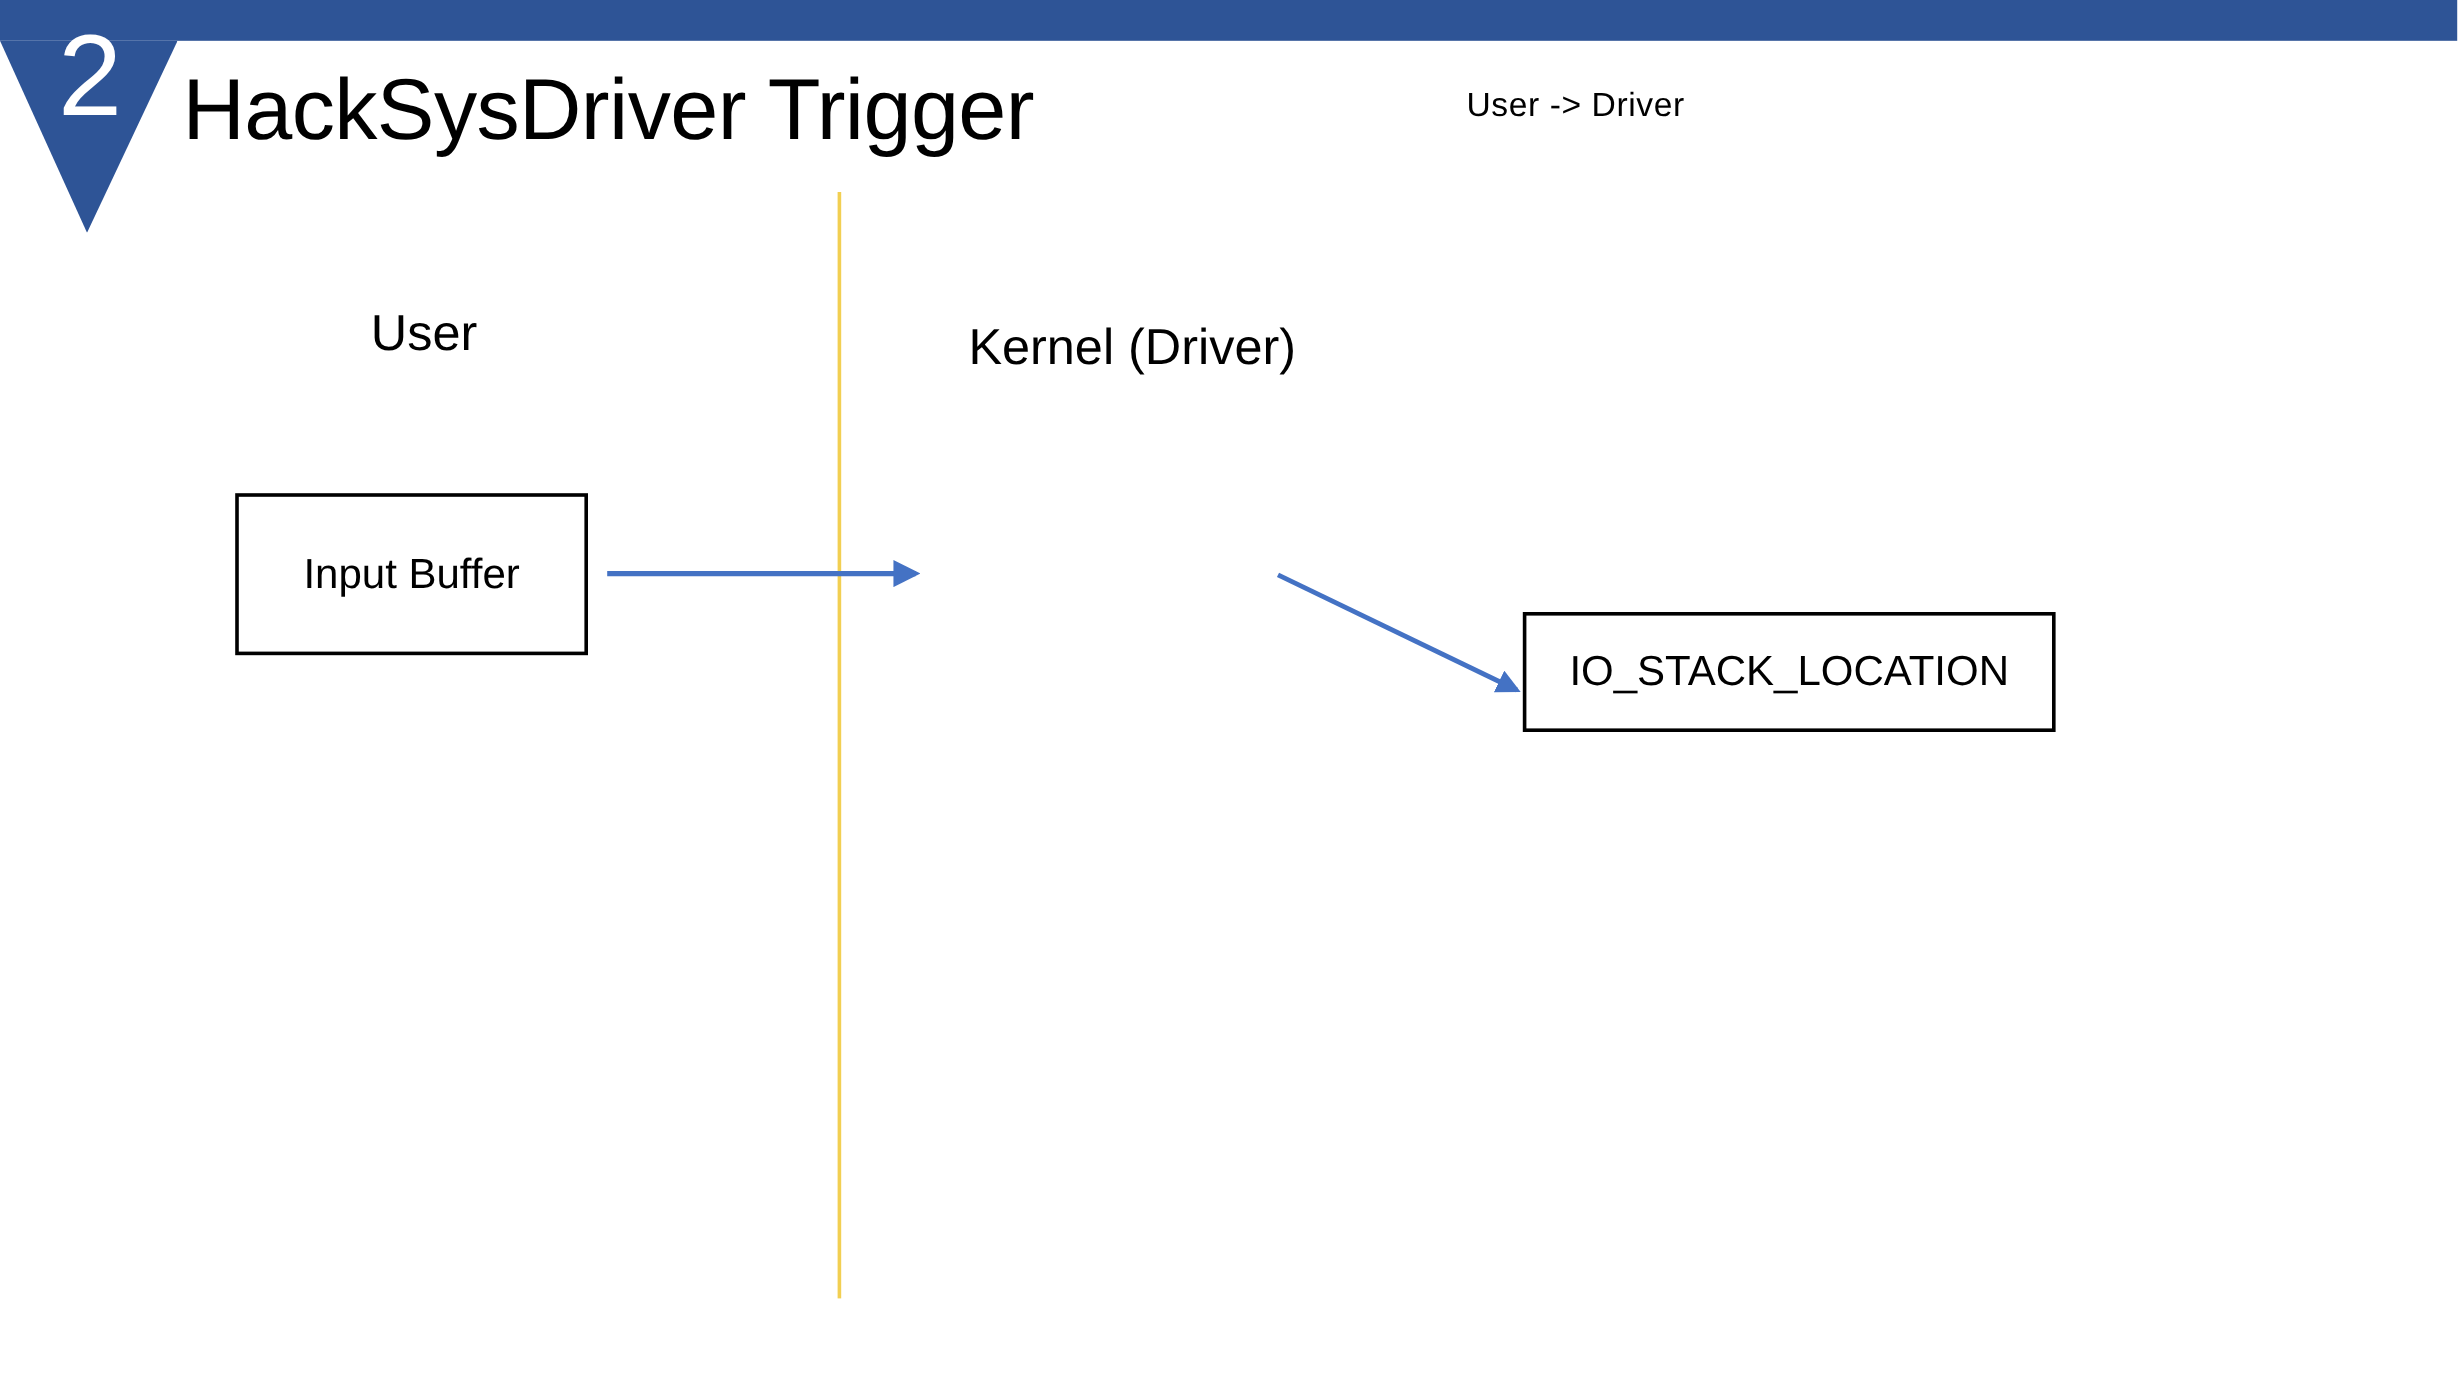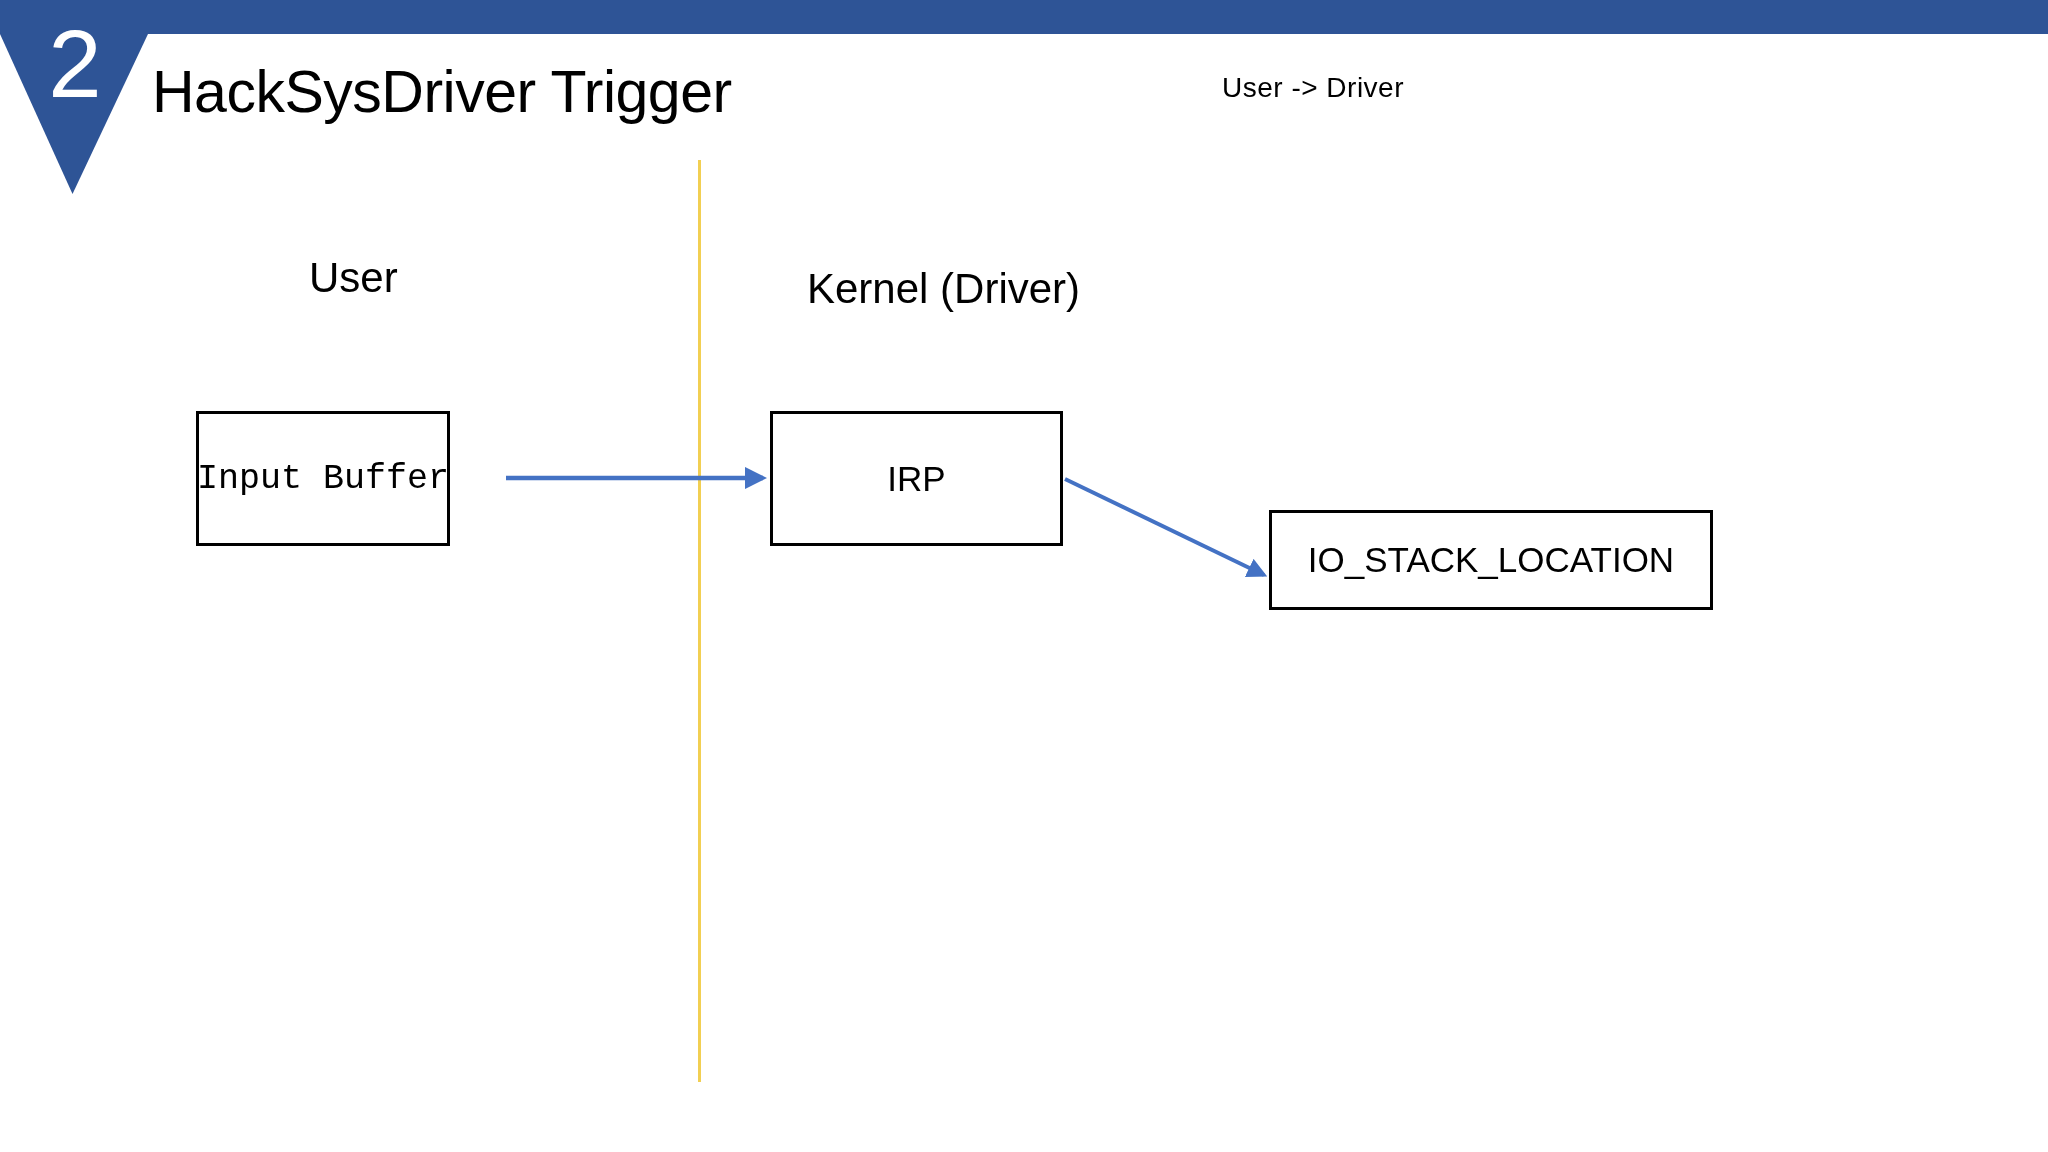--- a/index.html
+++ b/index.html
@@ -47,21 +47,21 @@
     color: #FFFFFF;
     font-weight: 400;
     letter-spacing: -2px;
   }
 
   
   #slide-title {
     position: absolute;
     left: 152px;
     top: 52px;
-    font-size: 59px;
+    font-size: 72px;
     line-height: 80px;
     font-weight: 400;
     letter-spacing: -0.5px;
     white-space: nowrap;
     color: #000000;
   }
   #subtitle {
     position: absolute;
     left: 1222px;
     top: 62px;
@@ -103,21 +103,21 @@
     display: flex;
     align-items: center;
     justify-content: center;
   }
   .node-label {
     font-size: 35px;
     line-height: 42px;
     white-space: nowrap;
     color: #000000;
   }
-  #box-input-buffer { left: 196px; top: 411px; width: 254px; height: 135px; font-family: Liberation Mono, monospace; }
+  #box-input-buffer { left: 196px; top: 411px; width: 294px; height: 135px; }
   #box-irp          { left: 770px; top: 411px; width: 293px; height: 135px; }
   #box-iostack      { left: 1269px; top: 510px; width: 444px; height: 100px; }
 
   
   #connector-label-io-manager {
     position: absolute;
     left: 539px;
     top: 524px;
     font-size: 35px;
     line-height: 46px;
@@ -152,23 +152,20 @@
   <div id="boundary-line"></div>
 
   <div id="zone-label-user" class="zone-label">User</div>
 
   <div id="zone-label-kernel" class="zone-label">Kernel (Driver)</div>
 
   <div id="box-input-buffer" class="node-box">
     <span class="node-label">Input Buffer</span>
   </div>
 
-  <div id="box-irp" class="node-box">
-    <span class="node-label">IRP</span>
-  </div>
 
   <div id="box-iostack" class="node-box">
     <span class="node-label">IO_STACK_LOCATION</span>
   </div>
 
 
   <svg id="arrow-layer" viewBox="0 0 2048 1152" width="2048" height="1152" xmlns="http://www.w3.org/2000/svg">
     <defs>
       <marker id="arrowhead-blue" markerWidth="5" markerHeight="5" refX="4.1" refY="2.5" orient="auto" markerUnits="strokeWidth">
         <path d="M0,0 L5,2.5 L0,5 z" fill="#4472C4"></path>

